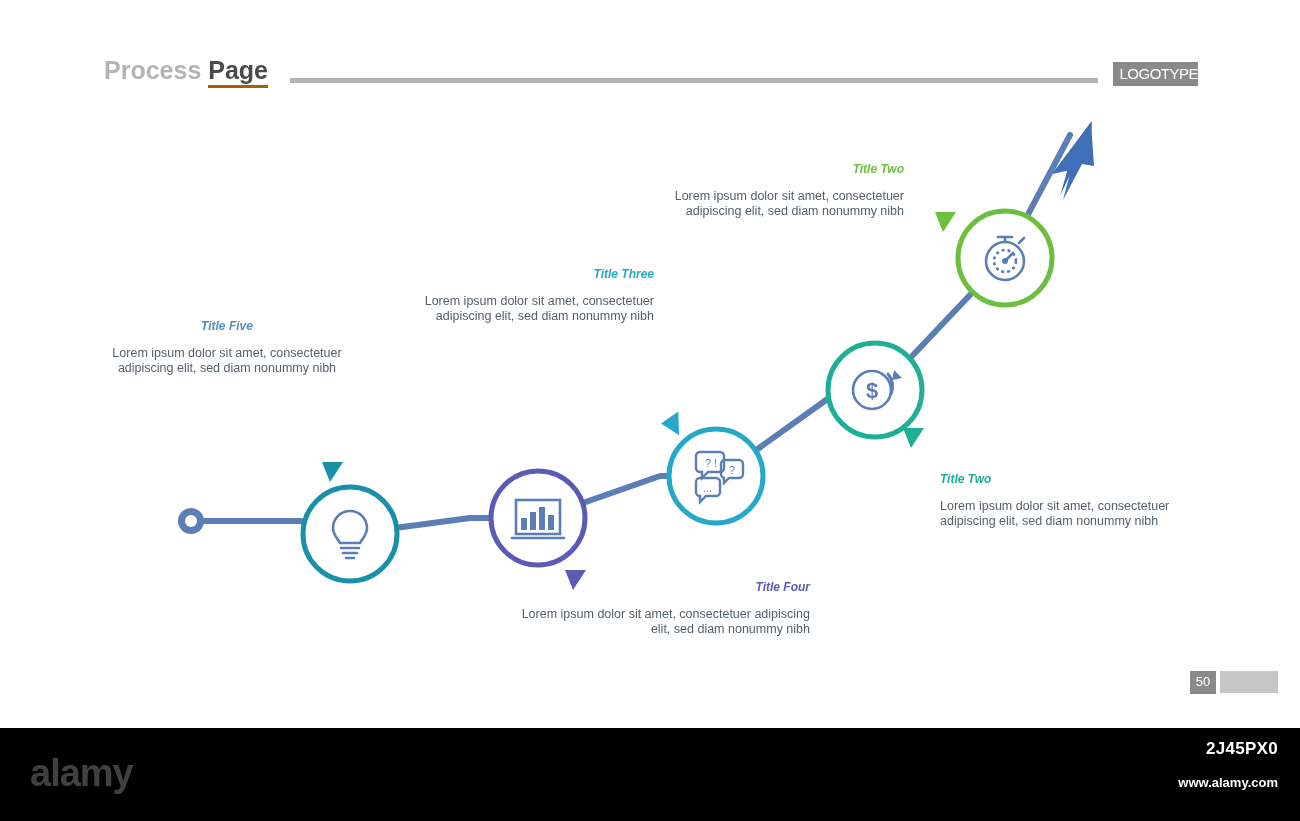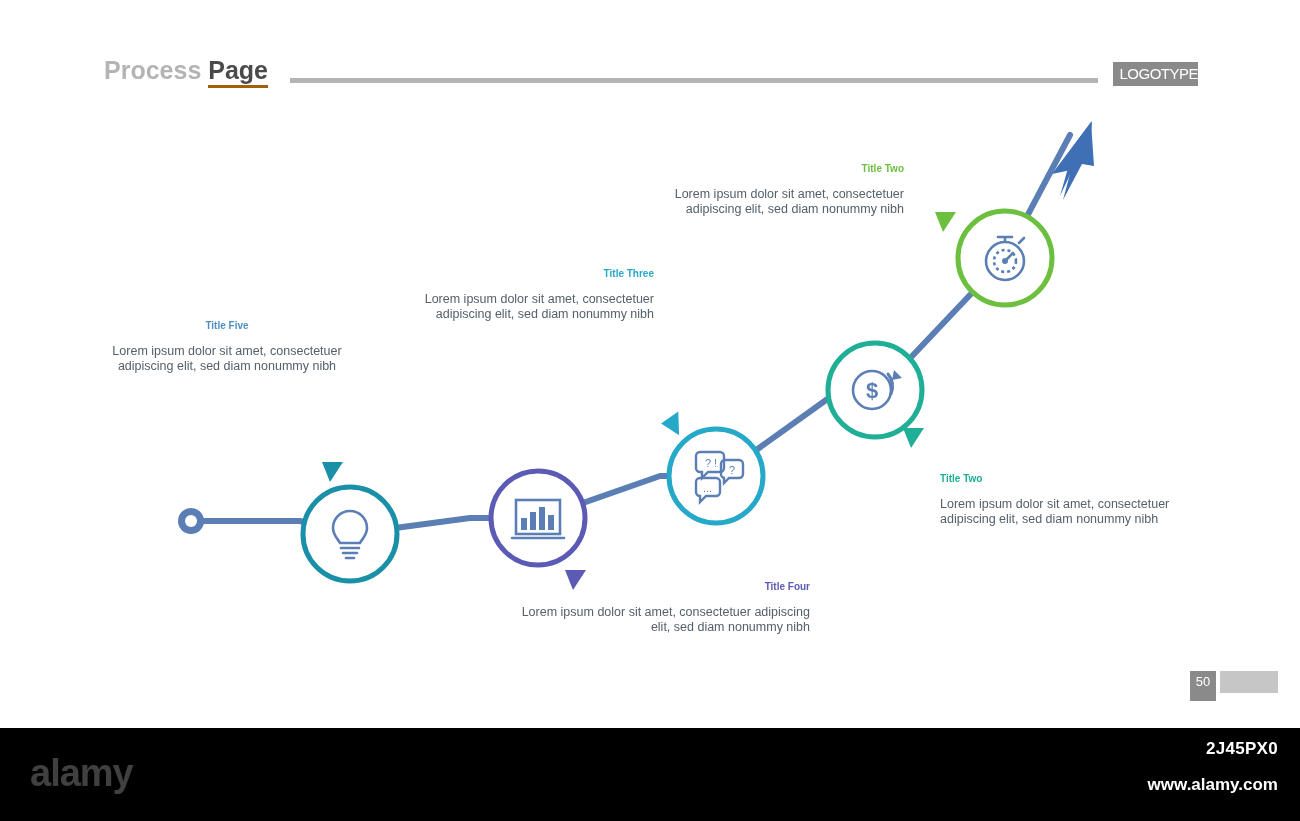--- a/index.html
+++ b/index.html
@@ -20,52 +20,52 @@
     position:absolute;left:290px;top:78px;width:808px;height:5px;background:#b3b3b3;
   }
   .logotype{
     position:absolute;left:1113px;top:62px;width:85px;height:24px;background:#8a8a8a;
     color:#ffffff;font-size:15px;letter-spacing:-0.5px;text-align:right;line-height:24px;
     font-family:"Liberation Sans", sans-serif;
   }
 
   
   .pagenum{
-    position:absolute;left:1190px;top:671px;width:26px;height:30px;background:#8a8a8a;
+    position:absolute;left:1190px;top:671px;width:26px;height:23px;background:#8a8a8a;
     color:#fff;font-size:13px;text-align:center;line-height:22px;
   }
   .pagebar{
     position:absolute;left:1220px;top:671px;width:58px;height:22px;background:#c6c6c6;
   }
 
   
   svg.diagram{position:absolute;left:0;top:0;width:1300px;height:728px;}
 
   
   .blk{position:absolute;}
-  .blk .t{font-size:10px;font-weight:bold;margin:0 0 7px 0;line-height:1.1;}
+  .blk .t{font-size:12px;font-weight:bold;margin:0 0 7px 0;line-height:1.1;font-style:italic;}
   .blk .b{font-size:12.5px;color:#55606b;line-height:1.22;}
 
   .blk.r{text-align:right;}
   .blk.l{text-align:left;}
 
   
   .alamy{
     position:absolute;left:0;top:728px;width:1300px;height:93px;background:#000000;
   }
   .alamy-logo{
     position:absolute;left:30px;top:752px;color:#404040;font-size:38px;font-weight:bold;
     letter-spacing:-1px;font-family:"Liberation Sans", sans-serif;
   }
   .alamy-id{
     position:absolute;right:22px;top:739px;color:#ffffff;font-size:17px;font-weight:bold;
     letter-spacing:.3px;
   }
   .alamy-url{
-    position:absolute;right:22px;top:775px;color:#ffffff;font-size:17px;font-weight:bold;margin-left:8px;
+    position:absolute;right:22px;top:775px;color:#ffffff;font-size:13px;font-weight:bold;margin-left:8px;
   }
 </style>
 </head>
 <body>
 
 <div class="slide">
 
   <div class="hdr-title"><span>Process </span><span class="dark">Page</span></div>
   <div class="hdr-rule"></div>
   <div class="logotype">LOGOTYPE</div>

